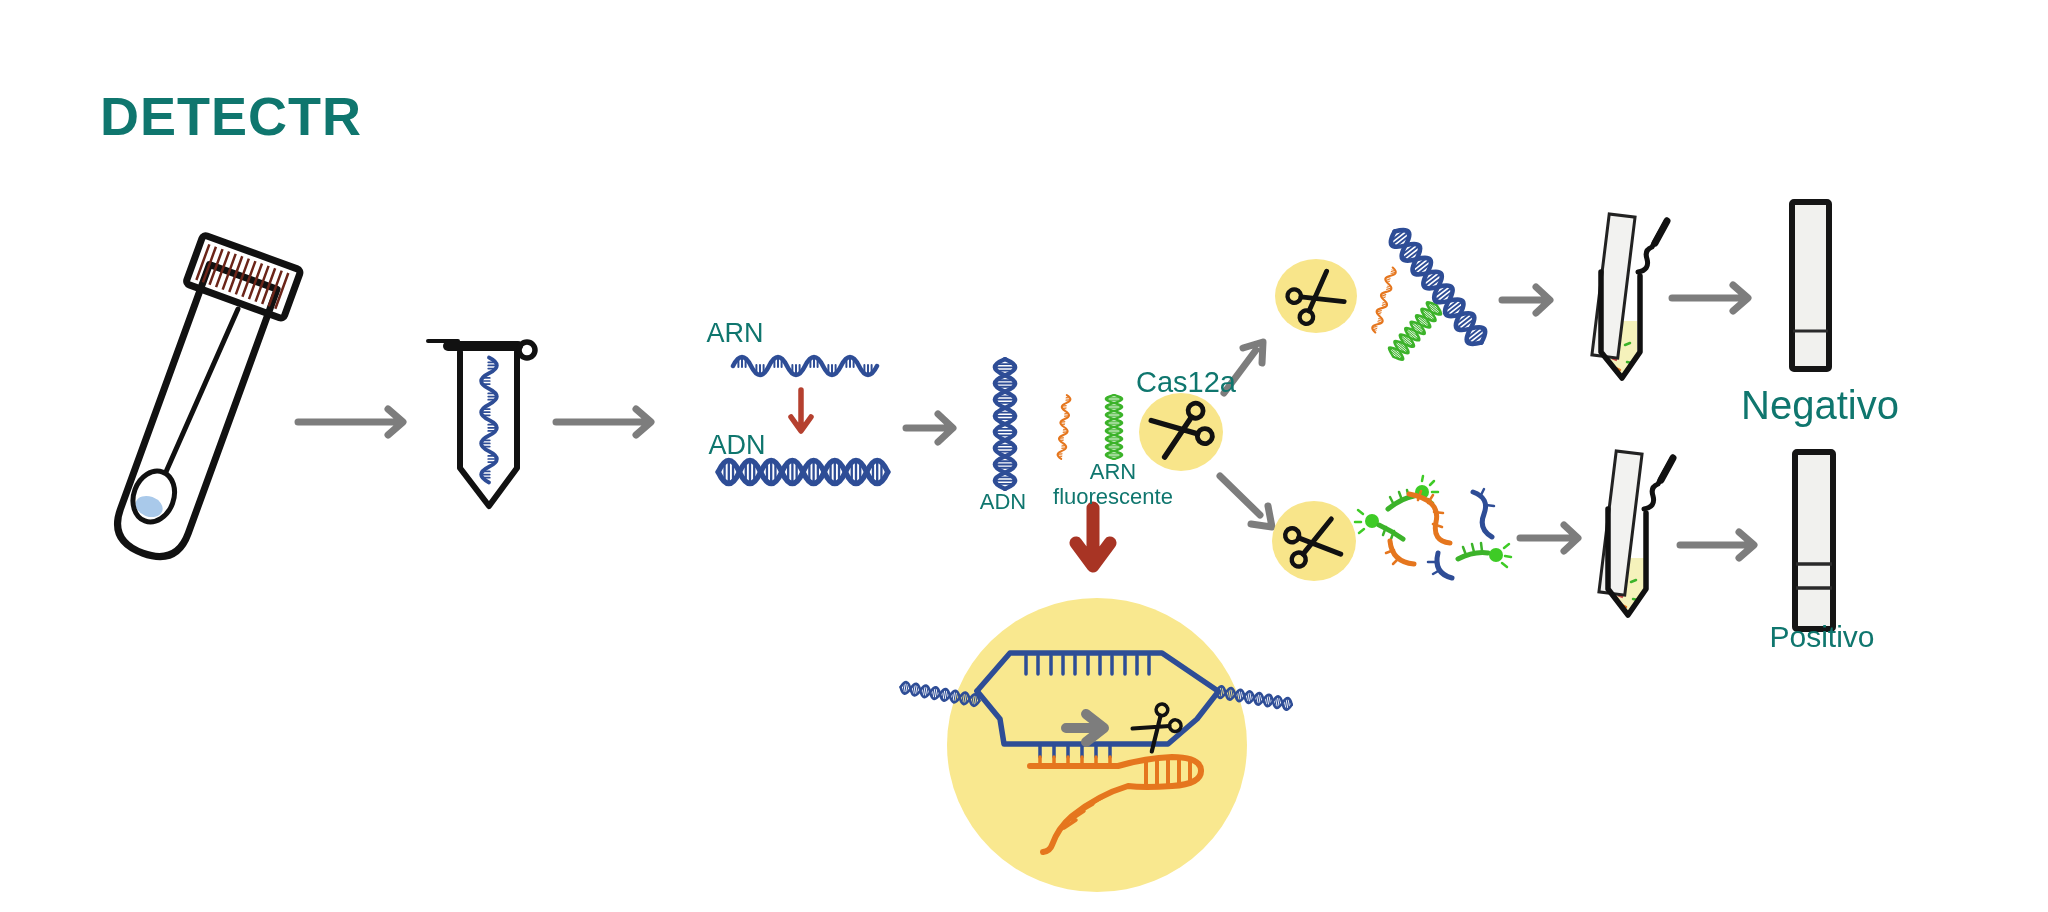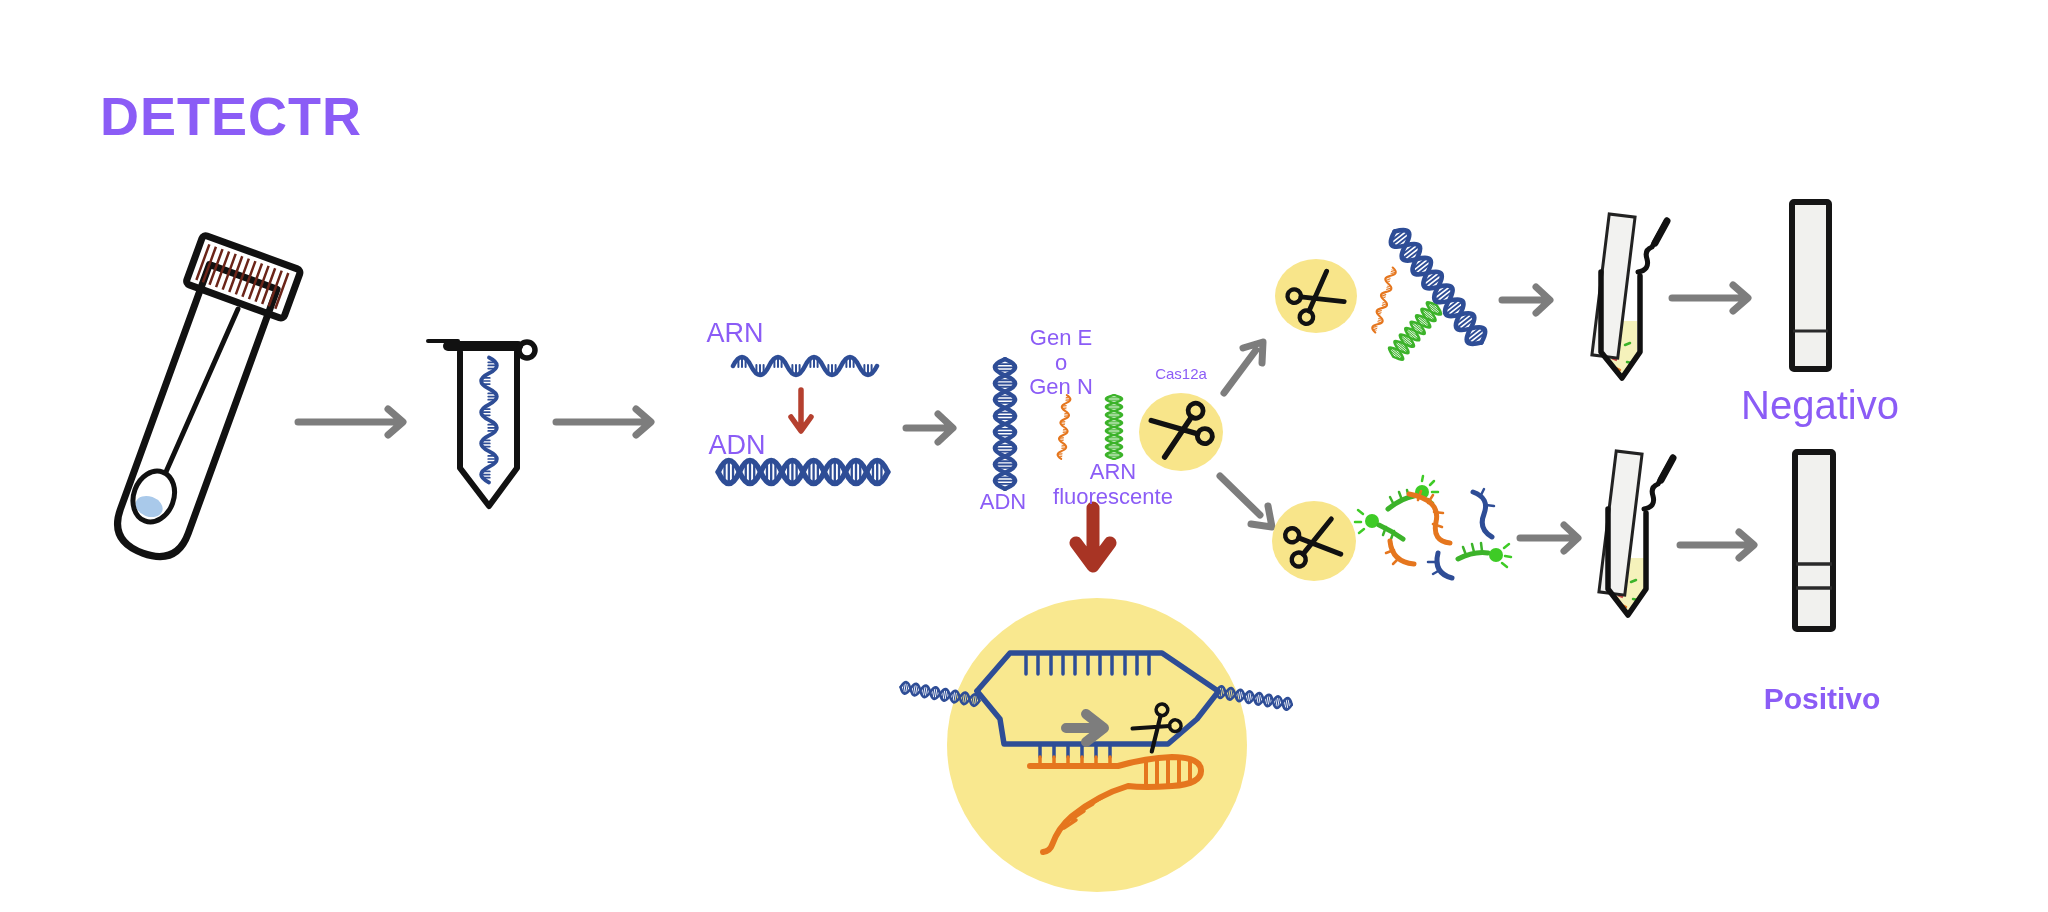--- a/index.html
+++ b/index.html
@@ -1,28 +1,28 @@
 <!DOCTYPE html>
 <html><head>
 <meta charset="utf-8">
 <style>
   html,body{margin:0;padding:0;background:#ffffff;}
   .stage{position:relative;width:2048px;height:912px;background:#ffffff;overflow:hidden;
          font-family:"Liberation Sans",sans-serif;}
   .art{position:absolute;left:0;top:0;}
-  .lbl{position:absolute;color:#8b5cf6;text-align:center;line-height:1.12;}
+  .lbl{position:absolute;color:#0f766e;text-align:center;line-height:1.12;}
   .title{left:100px;top:86px;font-size:54px;font-weight:bold;letter-spacing:1px;text-align:left;}
   .lbl-arn{left:700px;top:318px;width:70px;font-size:27px;}
   .lbl-adn{left:702px;top:430px;width:70px;font-size:27px;}
   .lbl-gen{left:1006px;top:326px;width:110px;font-size:22px;}
   .lbl-adn2{left:968px;top:490px;width:70px;font-size:22px;}
   .lbl-arnf{left:1038px;top:460px;width:150px;font-size:22px;}
-  .lbl-cas{left:1136px;top:366px;width:90px;font-size:15px;}
+  .lbl-cas{left:1136px;top:366px;width:90px;font-size:29px;}
   .lbl-neg{left:1730px;top:383px;width:180px;font-size:40px;}
-  .lbl-pos{left:1732px;top:682px;width:180px;font-size:30px;font-weight:bold;}
+  .lbl-pos{left:1732px;top:620px;width:180px;font-size:30px;}
   .blue{color:#2e4d96}.orange{color:#e5761e}.green{color:#3cb32a}
   .garr{stroke:#7d7d7d;stroke-width:7;fill:none;stroke-linecap:round;stroke-linejoin:round}
   .garr-thick{stroke:#7d7d7d;stroke-width:10;fill:none;stroke-linecap:round;stroke-linejoin:round}
   .redarr{stroke:#b5402f;stroke-width:5.5;fill:none;stroke-linecap:round;stroke-linejoin:round}
   .redarr-thick{stroke:#a83424;stroke-width:13;fill:none;stroke-linecap:round;stroke-linejoin:round}
   .ink{stroke:#111;fill:none;stroke-linecap:round;stroke-linejoin:round}
   .navy{stroke:#2e4d96;fill:none;stroke-linecap:round;stroke-linejoin:round}
   .org{stroke:#e5761e;fill:none;stroke-linecap:round;stroke-linejoin:round}
   .grn{stroke:#3cb32a;fill:none;stroke-linecap:round;stroke-linejoin:round}
   .glow{fill:#3ecb26;}
@@ -214,25 +214,20 @@
       <path class="org" stroke-width="6" d="M1030,766 H1118 Q1146,758 1172,757 Q1200,757 1201,770 Q1202,784 1172,786 Q1144,788 1128,786 Q1098,795 1072,816 Q1058,828 1052,845 Q1050,851 1043,852"></path>
       <path class="org" stroke-width="4" d="M1146,760V785M1157,759V786M1168,758V786M1179,758V785M1190,759V783"></path>
       <path class="org" stroke-width="3.5" d="M1064,828 L1076,820 M1072,819 L1084,811 M1081,811 L1093,804 M1091,804 L1103,797"></path>
     </g>
   </g>
 </svg>
 
 <div class="lbl title">DETECTR</div>
 <div class="lbl lbl-arn">ARN</div>
 <div class="lbl lbl-adn">ADN</div>
-<div class="lbl lbl-gen">
-  <div>Gen E</div>
-  <div>o</div>
-  <div>Gen N</div>
-</div>
 <div class="lbl lbl-adn2">ADN</div>
 <div class="lbl lbl-arnf">
   <div>ARN</div>
   <div>fluorescente</div>
 </div>
 <div class="lbl lbl-cas">Cas12a</div>
 <div class="lbl lbl-neg">Negativo</div>
 <div class="lbl lbl-pos">Positivo</div>
 
 </div>

